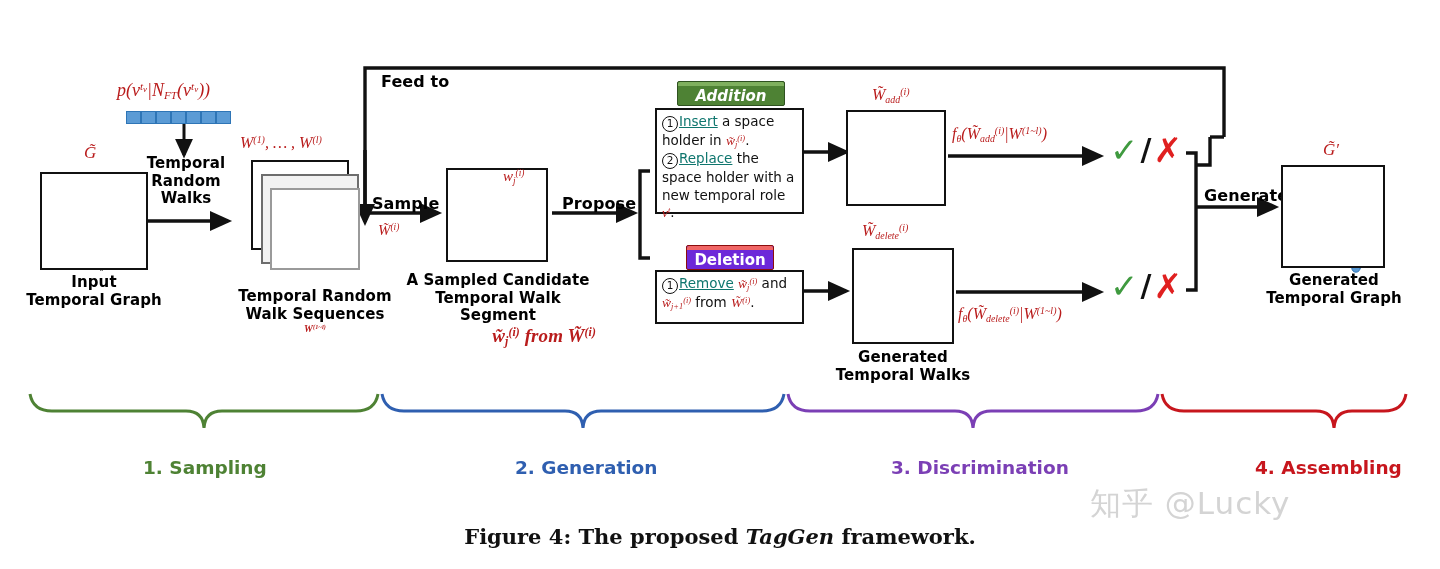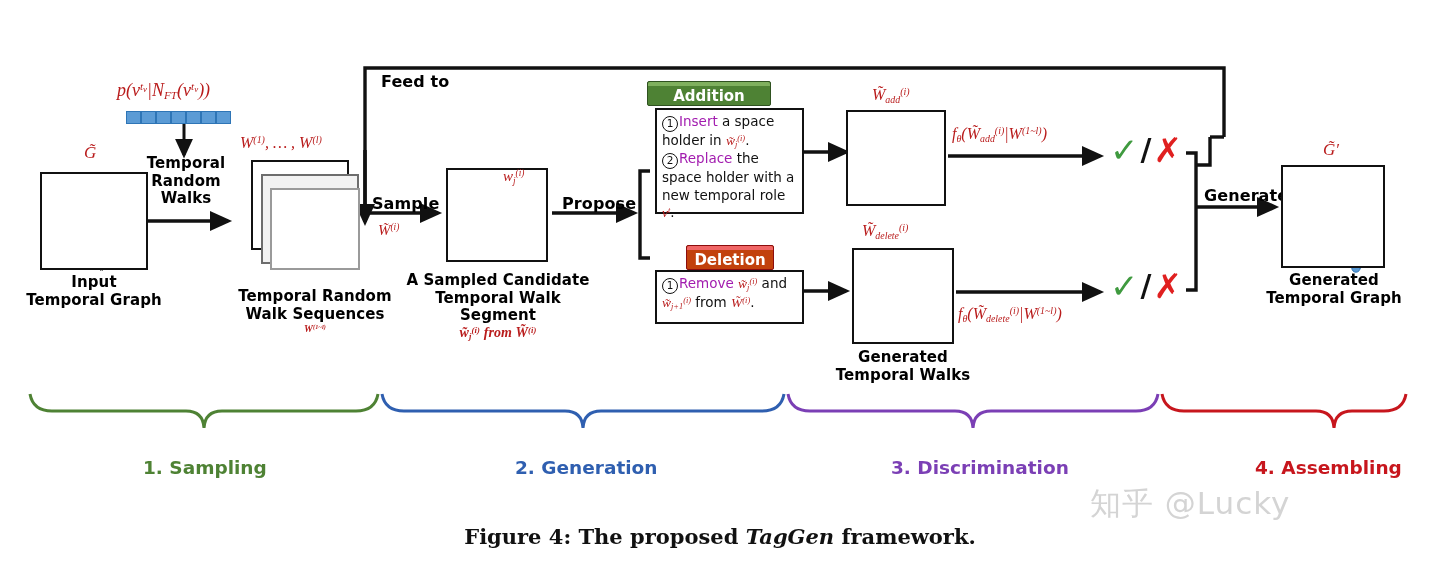--- a/index.html
+++ b/index.html
@@ -24,37 +24,37 @@
   
   .gbox{border:2px solid #111;background:#fff;box-sizing:border-box;}
   .gbox-lite{border:2px solid #9a9a9a;background:#fff;box-sizing:border-box;}
   .gbox-mid{border:2px solid #6d6d6d;background:#f2f2f2;box-sizing:border-box;}
 
   .txtbox{
     border:2px solid #111;background:#fff;box-sizing:border-box;
     font-size:13.5px;line-height:1.32;color:#111;padding:3px 5px 3px 5px;
     font-family:"DejaVu Sans", sans-serif;
   }
-  .op-green{color:#a21caf;}
+  .op-green{color:#0f766e;text-decoration:underline;}
   .circnum{
     display:inline-block;width:14px;height:14px;border:1.4px solid #111;border-radius:50%;
     font-size:10.5px;line-height:13px;text-align:center;vertical-align:-1px;margin-right:1px;
     font-family:"DejaVu Sans", sans-serif;
   }
 
   
   .banner{
     box-sizing:border-box;text-align:center;color:#fff;
     font-family:"DejaVu Sans", sans-serif;font-weight:700;font-size:15px;
     line-height:20px;border-radius:2px;
   }
   .banner .cap{display:block;height:4px;border-radius:2px 2px 0 0;}
   .banner-green{background:#4e8234;border:1px solid #2f5220;}
   .banner-green .cap{background:#7fb05e;}
-  .banner-red{background:#c2410c;border:1px solid #8c0d0d;}
+  .banner-red{background:#6d28d9;border:1px solid #8c0d0d;}
   .banner-red .cap{background:#f06666;}
 
   
   .pbar{display:flex;}
   .pbar i{display:block;width:15px;height:13px;background:#5b9bd5;border:1px solid #2e75b6;box-sizing:border-box;}
 
   
   .phase{font-family:"DejaVu Sans", sans-serif;font-weight:700;font-size:18.5px;white-space:nowrap;}
 
   
@@ -467,28 +467,28 @@
   <div class="abs comic" style="left:381px;top:72px;font-size:16px;">Feed to</div>
 
   <div class="abs comic" style="left:372px;top:194px;font-size:16px;">Sample</div>
   <div class="abs mathit" style="left:378px;top:222px;font-size:15px;">W̃<sup>(i)</sup></div>
 
   <div class="abs gbox" style="left:446px;top:168px;width:102px;height:94px;"></div>
   <div class="abs mathit" style="left:503px;top:168px;font-size:15px;">w<sub><span style="font-style:italic">j</span></sub><sup>(i)</sup></div>
   <div class="abs comic lbl-cap" style="left:400px;top:272px;width:196px;">
     <div>A Sampled Candidate</div>
     <div>Temporal Walk Segment</div>
-    <div class="mathit" style="font-size:14px;">
+    <div class="mathit" style="font-size:19px;text-align:right;">
       w̃<sub><span style="font-style:italic">j</span></sub><sup>(i)</sup> from W̃<sup>(i)</sup>
     </div>
   </div>
 
   <div class="abs comic" style="left:562px;top:194px;font-size:16px;">Propose</div>
 
-  <div class="abs banner banner-green" style="left:647px;top:81px;width:124px;height:25px;">
+  <div class="abs banner banner-green" style="left:677px;top:81px;width:108px;height:25px;font-style:italic;">
     <span class="cap"></span>
     <span>Addition</span>
   </div>
   <div class="abs txtbox" style="left:655px;top:108px;width:149px;height:106px;">
     <div>
       <span class="circnum">1</span><span class="op-green">Insert</span><span> a space holder in </span><span class="mathit">w̃<sub style="font-style:italic">j</sub><sup>(i)</sup></span><span>.</span>
     </div>
     <div>
       <span class="circnum">2</span><span class="op-green">Replace</span><span> the space holder with a new temporal role </span><span class="mathit">v<sup>t</sup></span><span>.</span>
     </div>

